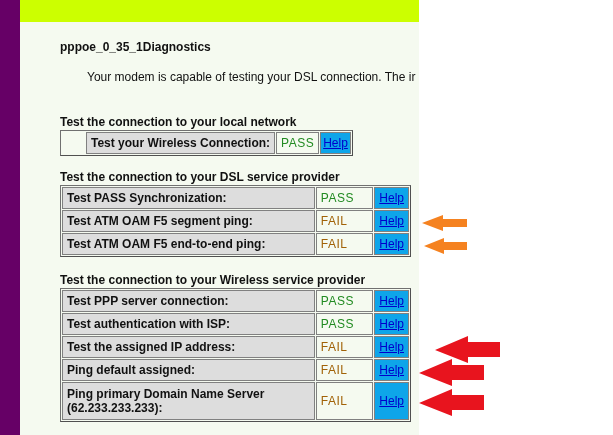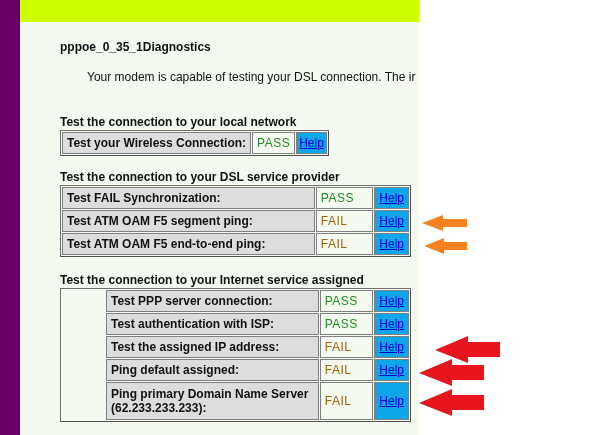--- a/index.html
+++ b/index.html
@@ -36,53 +36,53 @@
 <div class="sidebar"></div>
 <div class="topbar"></div>
 <div class="panel"></div>
 
 <div class="title">pppoe_0_35_1Diagnostics</div>
 <div class="intro">
   <div>Your modem is capable of testing your DSL connection. The ir</div>
 </div>
 
 <div class="section-head" style="top:115px;">Test the connection to your local network</div>
-<table class="diag" style="left:60px; top:130px;">
+<table class="diag" style="left:60px; top:130px;padding-left:24px;">
   <tbody>
       <tr>
     <td class="lbl">Test your Wireless Connection:</td>
     <td class="st pass">PASS</td>
     <td class="hp" style="padding:0 2px;"><a>Help</a></td>
   </tr>
 </tbody>
   </table>
 
 <div class="section-head" style="top:170px;">Test the connection to your DSL service provider</div>
 <table class="diag" style="left:60px; top:185px; width:351px;">
   <tbody>
       <tr>
-    <td class="lbl" style="width:248px;">Test FAIL Synchronization:</td>
+    <td class="lbl" style="width:248px;">Test PASS Synchronization:</td>
     <td class="st pass" style="width:48px;">PASS</td>
     <td class="hp"><a>Help</a></td>
   </tr>
   <tr>
     <td class="lbl">Test ATM OAM F5 segment ping:</td>
     <td class="st fail">FAIL</td>
     <td class="hp"><a>Help</a></td>
   </tr>
   <tr>
     <td class="lbl">Test ATM OAM F5 end-to-end ping:</td>
     <td class="st fail">FAIL</td>
     <td class="hp"><a>Help</a></td>
   </tr>
 </tbody>
   </table>
 
-<div class="section-head" style="top:273px;">Test the connection to your Internet service assigned</div>
-<table class="diag" style="left:60px; top:288px; width:351px;padding-left:44px;">
+<div class="section-head" style="top:273px;">Test the connection to your Wireless service provider</div>
+<table class="diag" style="left:60px; top:288px; width:351px;">
   <tbody>
       <tr>
     <td class="lbl" style="width:248px;">Test PPP server connection:</td>
     <td class="st pass" style="width:48px;">PASS</td>
     <td class="hp"><a>Help</a></td>
   </tr>
   <tr>
     <td class="lbl">Test authentication with ISP:</td>
     <td class="st pass">PASS</td>
     <td class="hp"><a>Help</a></td>

